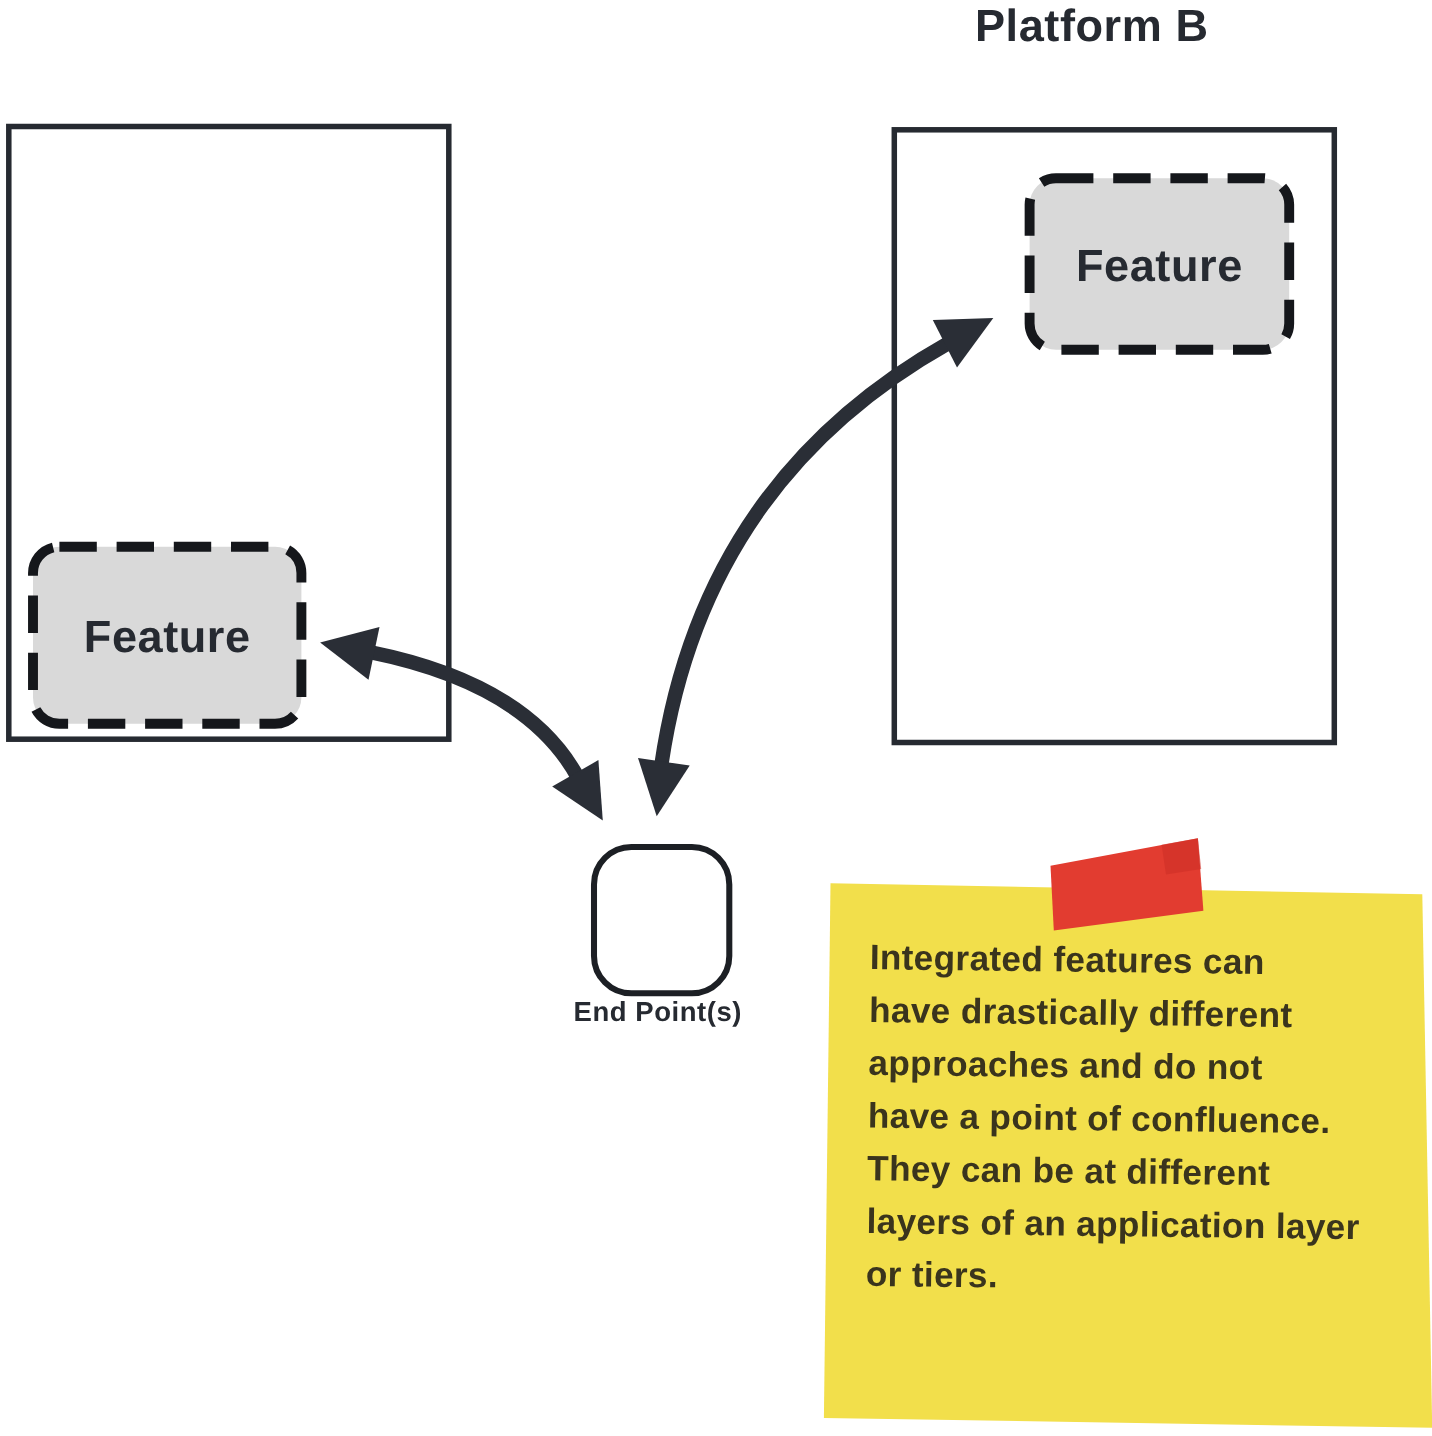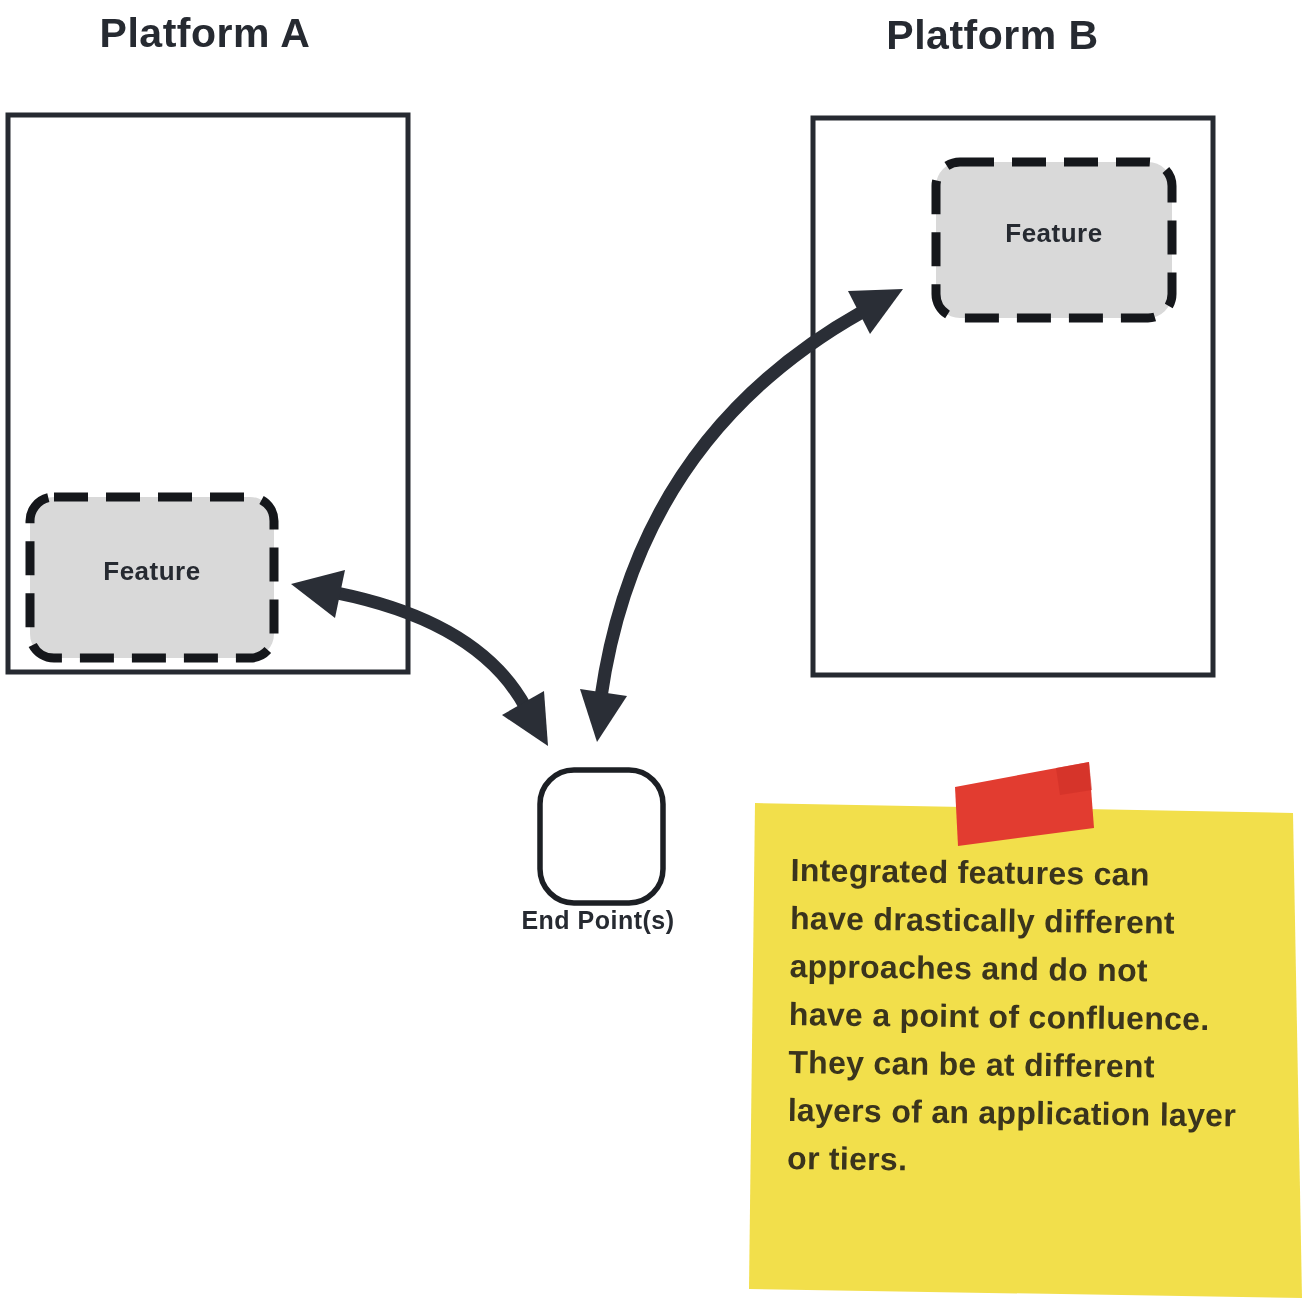--- a/index.html
+++ b/index.html
@@ -25,21 +25,21 @@
     color: #262a31;
     font-weight: bold;
     text-align: center;
     white-space: nowrap;
     letter-spacing: 0.5px;
   }
   .platform-title {
     font-size: 41px;
   }
   .feature-label {
-    font-size: 26px;
+    font-size: 41px;
   }
   .endpoint-label {
     font-size: 25px;
   }
   .note-text {
     position: absolute;
     left: 791px;
     top: 846px;
     width: 480px;
     transform: rotate(0.7deg);
@@ -79,23 +79,22 @@
 
     <path d="M 337 593 Q 480 622 526 708" fill="none" stroke="#2a2e36" stroke-width="13" stroke-linecap="round"></path>
     <polygon points="291,584 345,570 335,618" fill="#2a2e36"></polygon>
     <polygon points="548,746 502,715 544,691" fill="#2a2e36"></polygon>
 
     <path d="M 601 697 Q 638 438 862 312" fill="none" stroke="#2a2e36" stroke-width="13" stroke-linecap="round"></path>
     <polygon points="597,742 580,689 627,696" fill="#2a2e36"></polygon>
     <polygon points="903,289 870,334 848,291" fill="#2a2e36"></polygon>
   </svg>
 
-  <div class="label platform-title" style="left:90px; top:10px; width:230px;">Platform A</div>
 
-  <div class="label platform-title" style="left:880px; top:12px; width:225px;">Platform B</div>
+  <div class="label platform-title" style="left:880px; top:0; width:225px;">Platform B</div>
 
   <div class="label feature-label" style="left:30px; top:556px; width:244px;">Feature</div>
 
   <div class="label feature-label" style="left:936px; top:218px; width:236px;">Feature</div>
 
   <div class="label endpoint-label" style="left:478px; top:906px; width:240px;">End Point(s)</div>
 
   <div class="note-text">
     <span class="note-line">Integrated features can</span>
     <span class="note-line">have drastically different</span>

